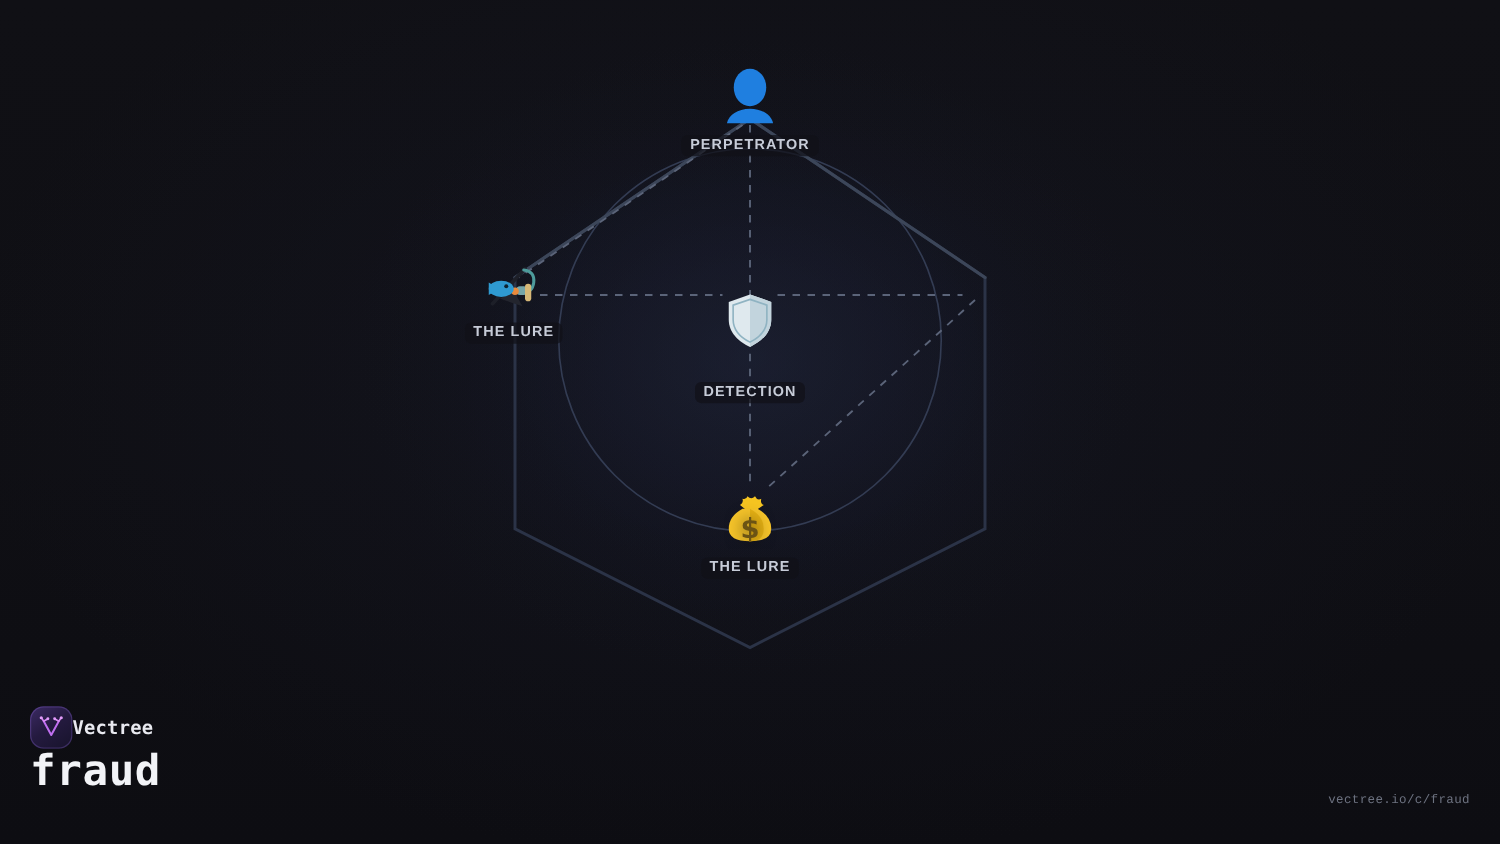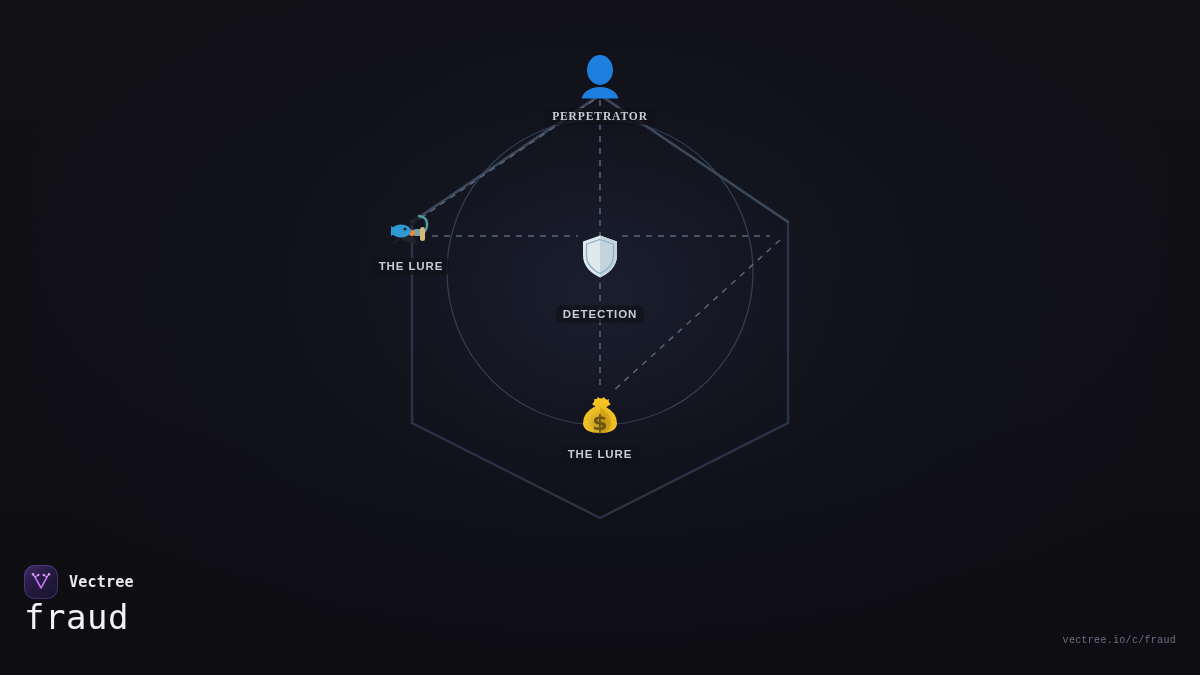--- a/index.html
+++ b/index.html
@@ -61,21 +61,21 @@
     letter-spacing: 0.9px;
     color: #c7ccd8;
     text-align: center;
     white-space: nowrap;
     padding: 2px 7px 3px 7px;
     border-radius: 5px;
     background: rgba(16,17,24,0.72);
   }
 
   
-  #node-perpetrator { left: 600px; top: 90px; font-family: Liberation Serif, serif; }
+  #node-perpetrator { left: 600px; top: 90px; }
   #node-lure        { left: 411px; top: 240px; }
   #node-target      { left: 788px; top: 240px; }
   #node-detection   { left: 600px; top: 278px; gap: 19px; }
   #node-gain        { left: 600px; top: 428px; }
 
   #node-detection .node-icon { font-size: 36px; }
   #node-gain .node-icon { font-size: 36px; }
   #node-lure .node-icon { font-size: 34px; }
   #node-target .node-icon { font-size: 34px; }
 
@@ -85,21 +85,20 @@
     left: 0; bottom: 0;
     width: 1200px;
     height: 120px;
   }
   #brand-row {
     position: absolute;
     left: 24px;
     top: 10px;
     display: flex;
     align-items: center;
-    gap: 11px;
   }
   #brand-logo {
     width: 34px;
     height: 34px;
     border-radius: 11px;
     background: linear-gradient(145deg, #3b2a63 0%, #241a3f 48%, #17132b 100%);
     box-shadow: inset 0 0 0 1px rgba(150,110,230,0.28);
     display: flex;
     align-items: center;
     justify-content: center;
@@ -110,21 +109,21 @@
     font-weight: bold;
     color: #e9eaf0;
     letter-spacing: 0.2px;
   }
   #page-slug {
     position: absolute;
     left: 24px;
     top: 42px;
     font-family: "DejaVu Sans Mono", "Liberation Mono", monospace;
     font-size: 34px;
-    font-weight: normal;
+    font-weight: bold;
     color: #f2f3f7;
     letter-spacing: 0.5px;
   }
   #footer-url {
     position: absolute;
     right: 24px;
     bottom: 29px;
     font-family: Liberation Mono, monospace;
     font-size: 10px;
     color: #6d7280;

